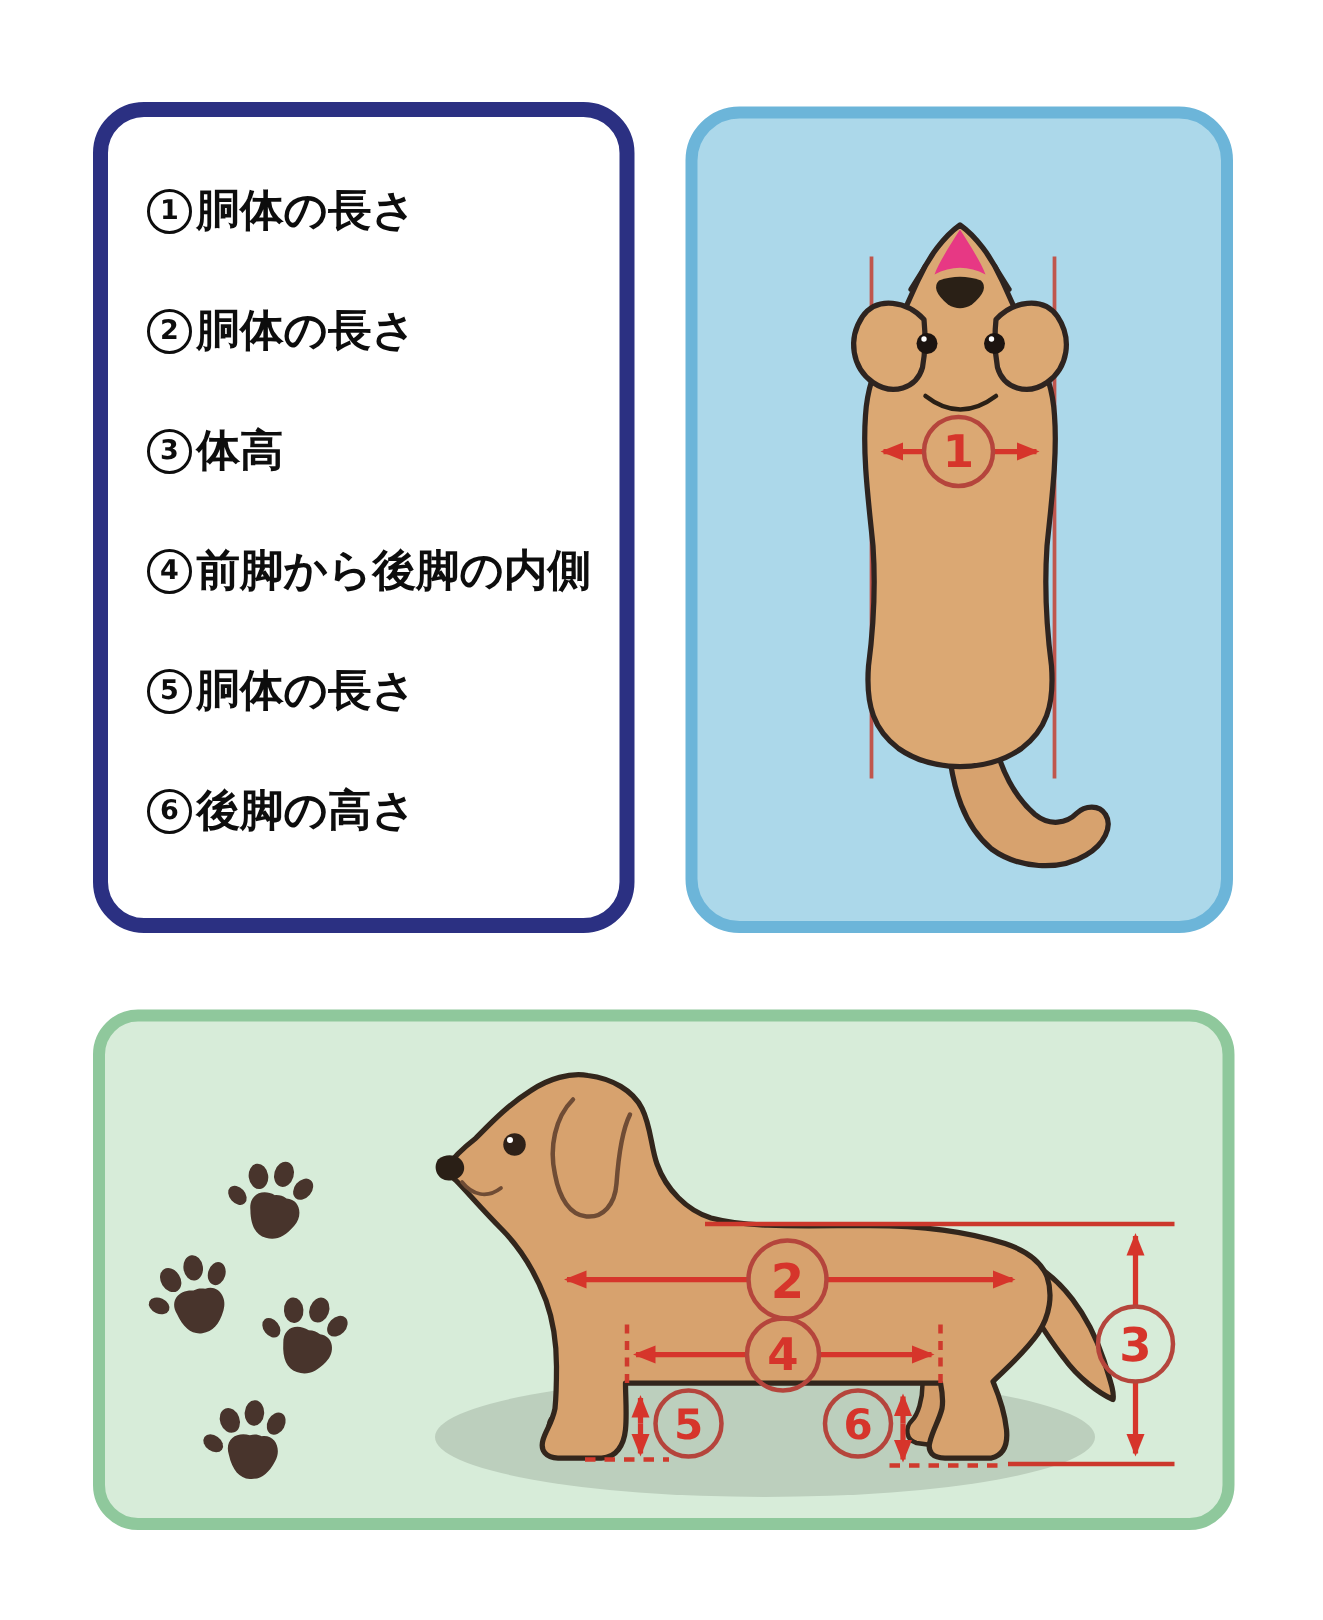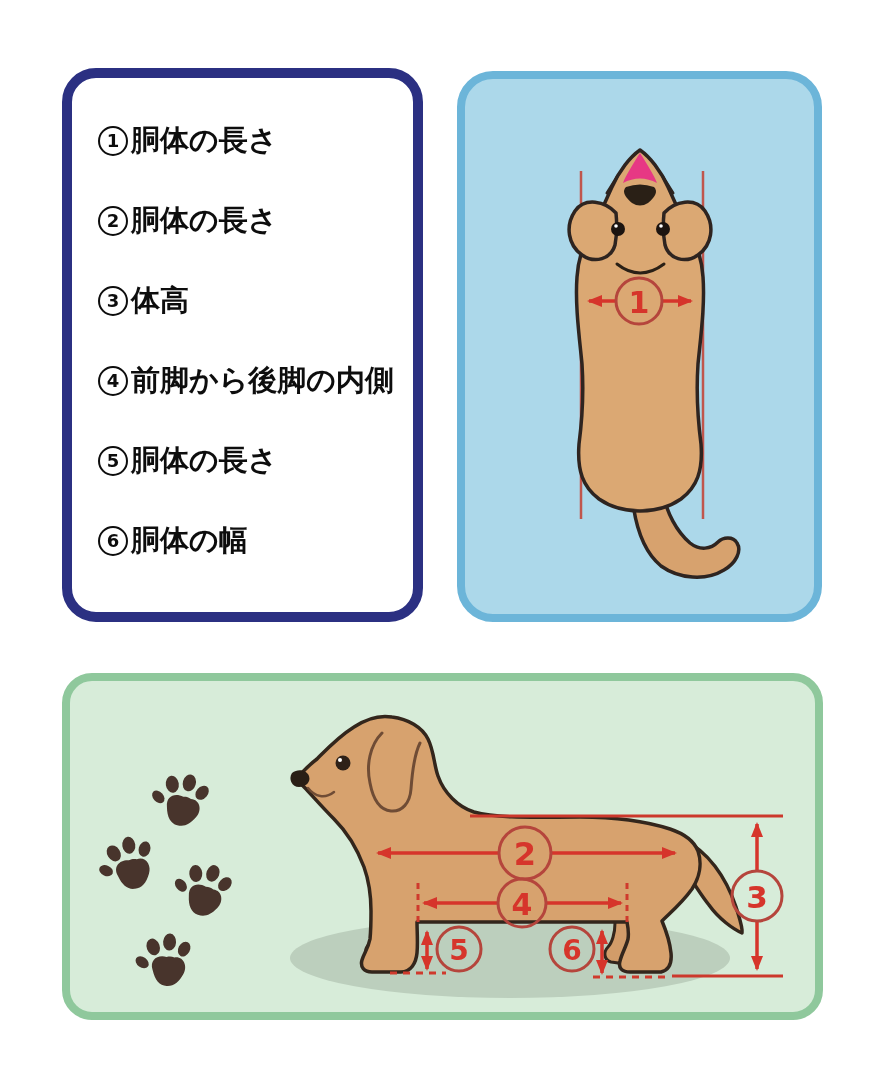--- a/index.html
+++ b/index.html
@@ -60,21 +60,21 @@
     <div class="legend-item">
       <span class="num-circle">4</span>
       <span>前脚から後脚の内側</span>
     </div>
     <div class="legend-item">
       <span class="num-circle">5</span>
       <span>胴体の長さ</span>
     </div>
     <div class="legend-item">
       <span class="num-circle">6</span>
-      <span>胴体の幅</span>
+      <span>後脚の高さ</span>
     </div>
   </section>
 
   <section class="top-panel">
     <svg width="349" height="535" viewBox="0 0 349 535">
       <defs>
         <marker id="ah" markerUnits="userSpaceOnUse" markerWidth="18" markerHeight="16" refX="14" refY="7" orient="auto">
           <path d="M1,1 L16,7 L1,13 Z" fill="#d6352b"></path>
         </marker>
       </defs>

